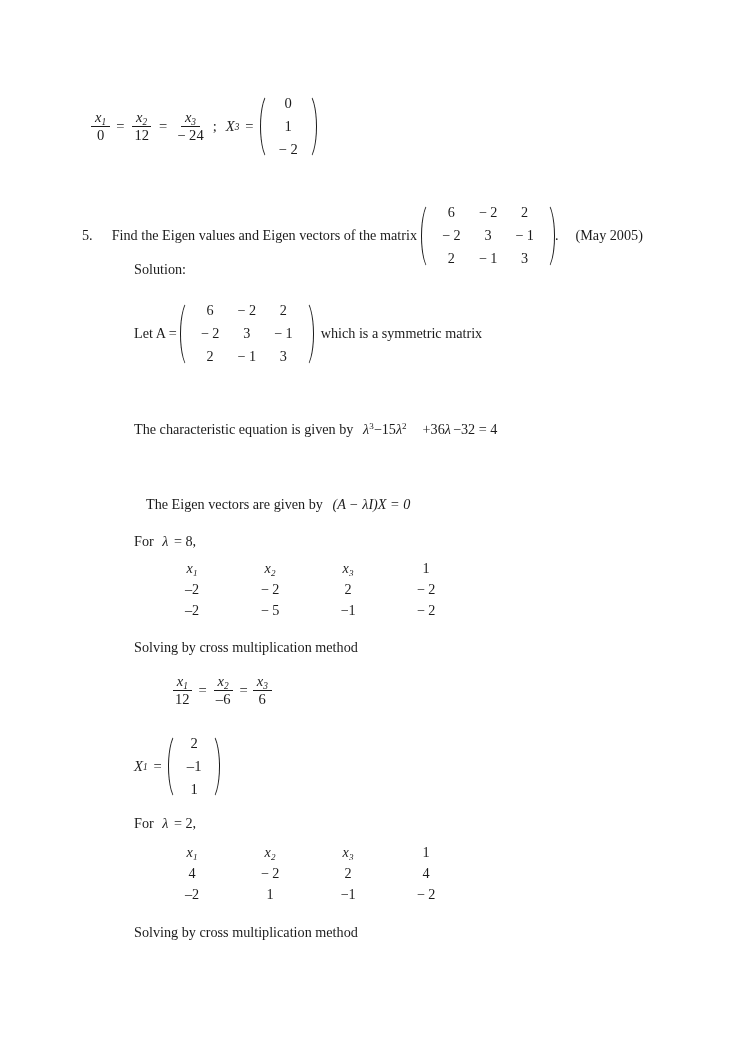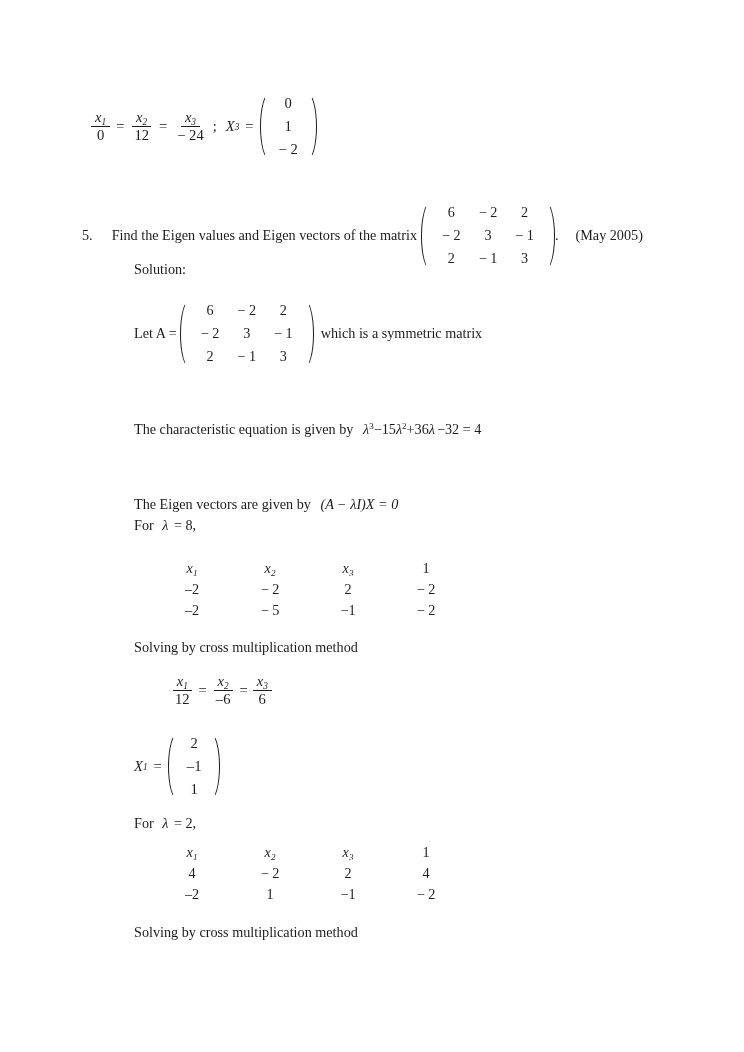--- a/index.html
+++ b/index.html
@@ -231,31 +231,31 @@
         <span class="paren right"></span>
       </span>
       <span style="margin-left:7px;">which is a symmetric matrix</span>
     </span>
   </div>
 
 
   <div class="blk body-text" style="left:134px; top:420px;">
     <span>The characteristic equation is given by</span>
     <span style="margin-left:6px;">
-      <span class="math">λ</span><sup>3</sup><span>−15</span><span class="math">λ</span><sup>2</sup><span style="margin-left:0;">+36</span><span class="math">λ</span><span style="margin-left:2px;">−32 = 4</span>
-    </span>
-  </div>
-
-
-  <div class="blk body-text" style="left:134px; top:495px;">
+      <span class="math">λ</span><sup>3</sup><span>−15</span><span class="math">λ</span><sup>2</sup><span style="margin-left:16px;">+36</span><span class="math">λ</span><span style="margin-left:2px;">−32 = 4</span>
+    </span>
+  </div>
+
+
+  <div class="blk body-text" style="left:146px; top:495px;">
     <span>The Eigen vectors are given by</span>
     <span class="math" style="margin-left:6px;">(A − λI)X = 0</span>
   </div>
 
-  <div class="blk body-text" style="left:134px; top:516px;">
+  <div class="blk body-text" style="left:134px; top:532px;">
     <span>For</span>
     <span class="math" style="margin-left:5px;">λ</span>
     <span style="margin-left:2px;">= 8,</span>
   </div>
 
   <table class="arr blk" style="left:153px; top:558px;">
     <tbody>
         <tr>
       <td class="hdr"><span class="math">x</span><sub>1</sub></td>
       <td class="hdr"><span class="math">x</span><sub>2</sub></td>

